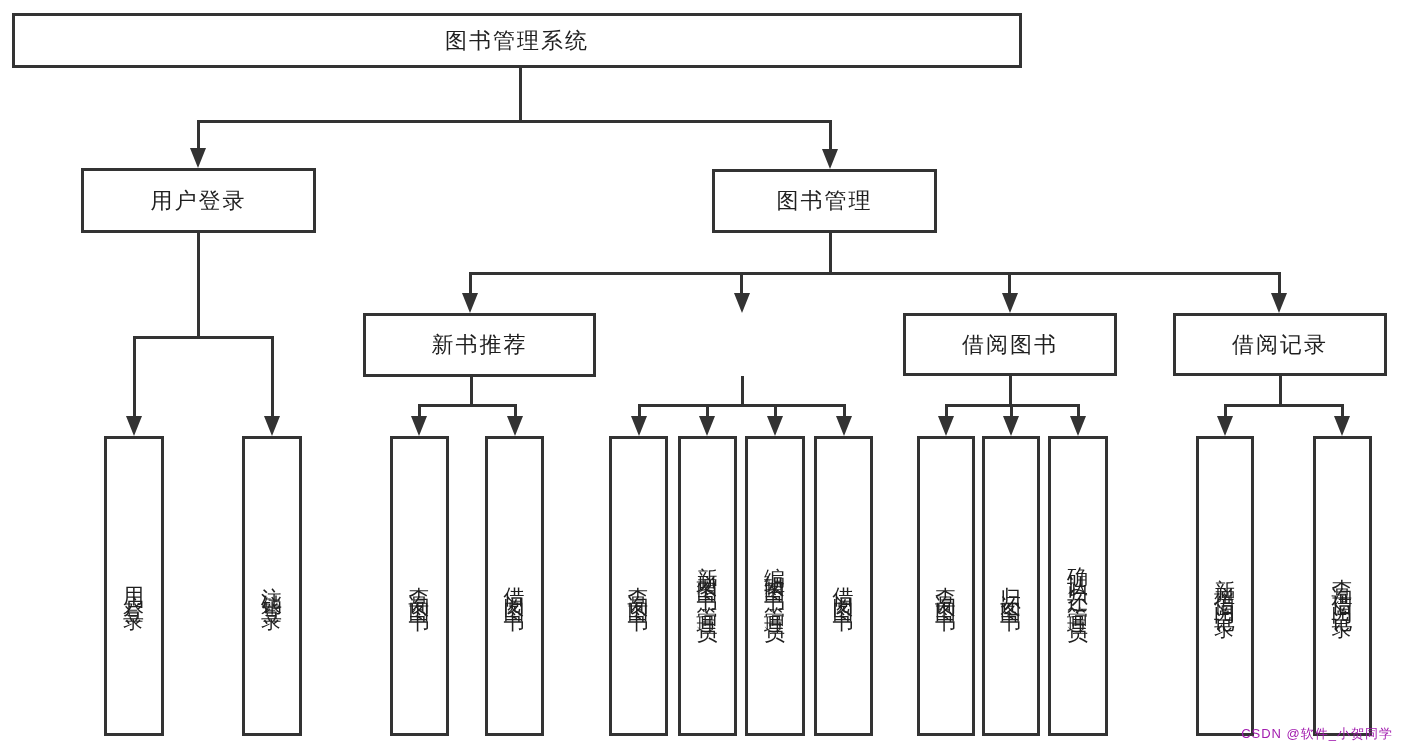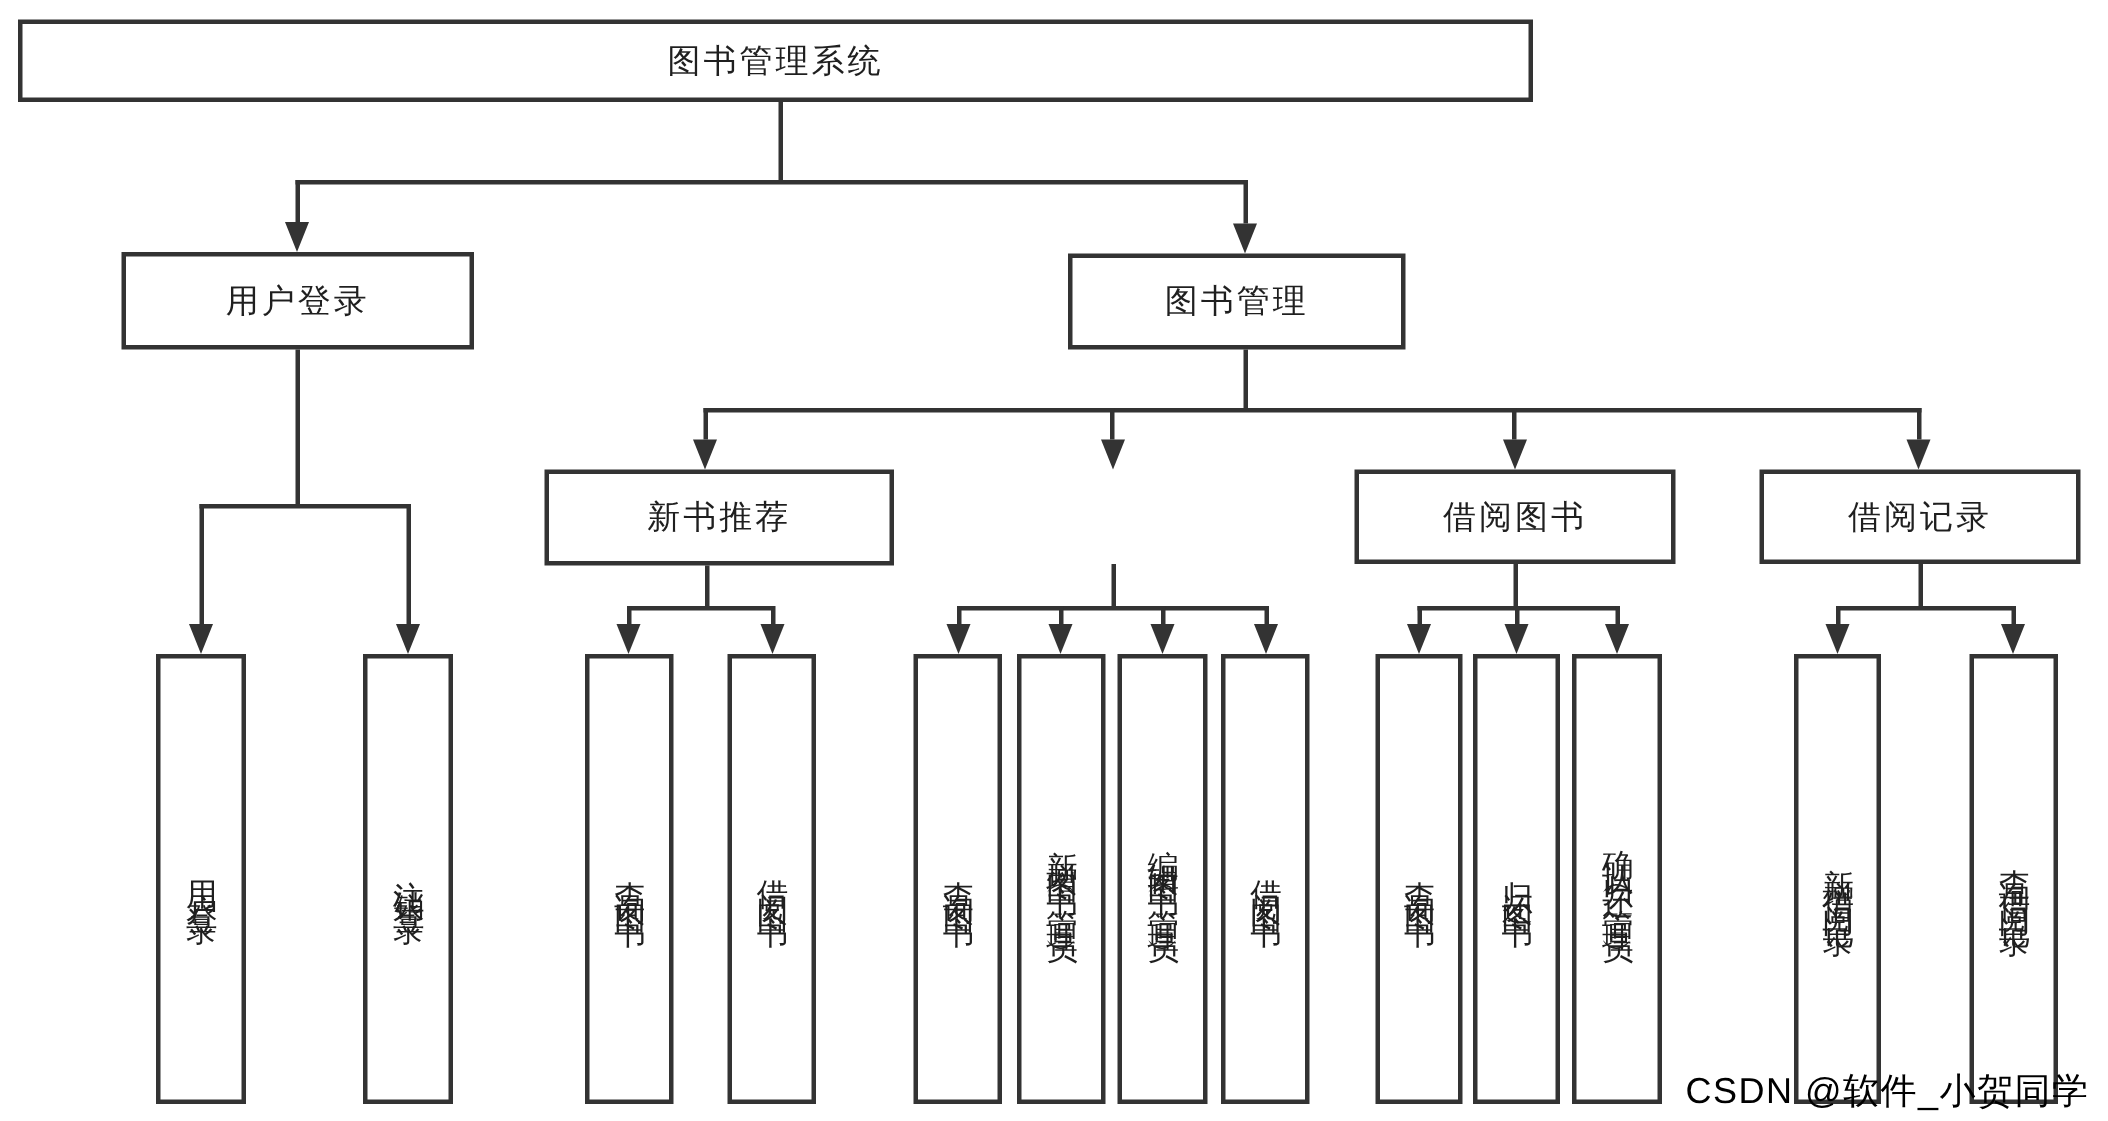--- a/index.html
+++ b/index.html
@@ -42,23 +42,23 @@
     position: absolute;
     width: 0; height: 0;
     border-left: 8px solid transparent;
     border-right: 8px solid transparent;
     border-top: 20px solid #333333;
   }
   .watermark {
     position: absolute;
     right: 12px;
     bottom: 4px;
-    font-size: 24px;
+    font-size: 13px;
     letter-spacing: 1px;
-    color: #000000;
+    color: #a21caf;
     z-index: 10;
     white-space: nowrap;
     margin-left: 43px;
   }
 </style>
 </head>
 <body>
 
 <div id="stage">
 

